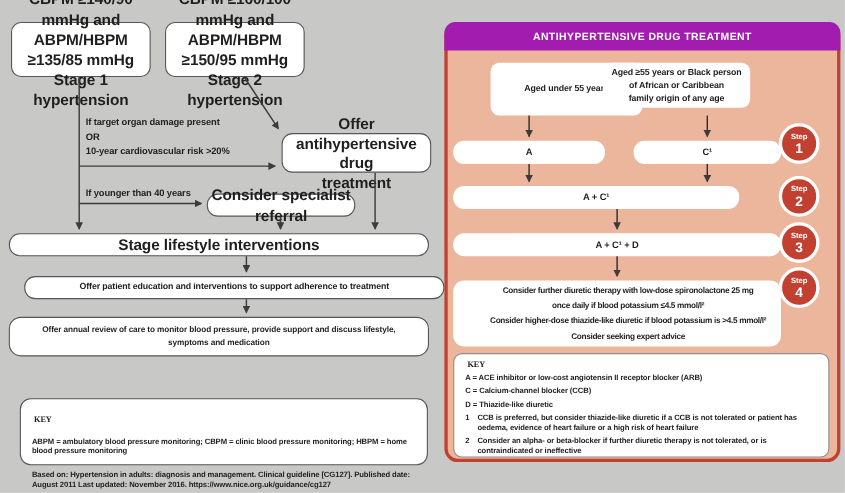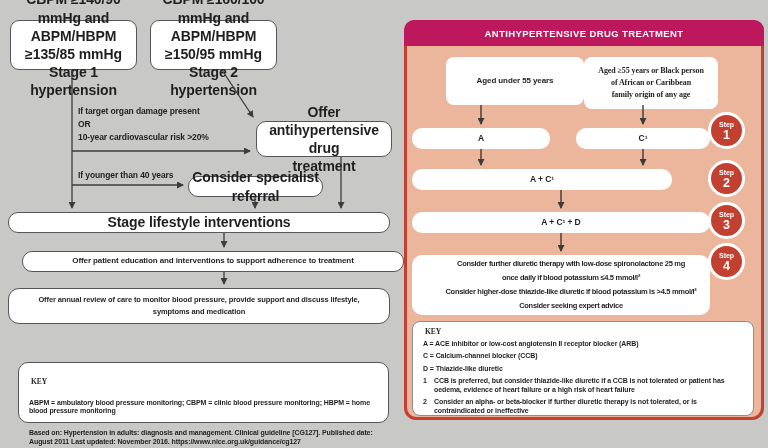--- a/index.html
+++ b/index.html
@@ -33,21 +33,21 @@
   .key-title { font-size:7.5px; margin:0 0 3px 2px;font-family:Liberation Serif, serif; }
   .leftkey p { margin:0 0 4px 0; white-space:normal; }
 
   
   .panel {
     position:absolute; box-sizing:border-box; z-index:1;
     background:#ecb69d; border:3px solid #c2402f; border-radius:12px;
   }
   .panel-header {
     position:absolute; box-sizing:border-box; z-index:2;
-    background:#be185d; color:#ffffff;
+    background:#a21caf; color:#ffffff;
     border-radius:10px 10px 0 0;
     display:flex; align-items:center; justify-content:center;
     font-size:9.5px; letter-spacing:0.4px;
   }
   .rbox {
     position:absolute; box-sizing:border-box; z-index:2;
     background:#ffffff; border-radius:10px;
     display:flex; align-items:center; justify-content:center;
     text-align:center; white-space:pre-line; line-height:1.45;
     font-size:8.5px;
@@ -108,21 +108,21 @@
     <p>ABPM = ambulatory blood pressure monitoring; CBPM = clinic blood pressure monitoring; HBPM = home blood pressure monitoring</p>
     <p>Based on: Hypertension in adults: diagnosis and management. Clinical guideline [CG127]. Published date: August 2011 Last updated: November 2016. https://www.nice.org.uk/guidance/cg127</p>
   </div>
 
   <div class="panel" style="left:404px; top:20px; width:360px; height:400px;"></div>
 
   <div class="panel-header" style="left:404px; top:20px; width:360px; height:26px;">ANTIHYPERTENSIVE DRUG TREATMENT</div>
 
   <div class="rbox aged" style="left:412px; top:57px; width:138px; height:48px;margin-left:34px;">Aged under 55 years</div>
 
-  <div class="rbox aged" style="left:584px; top:57px; width:134px; height:52px;font-family:Liberation Serif, serif;">Aged ≥55 years or Black person
+  <div class="rbox aged" style="left:548px; top:57px; width:134px; height:41px;">Aged ≥55 years or Black person
 of African or Caribbean
 family origin of any age</div>
 
   <div class="rbox" style="left:412px; top:128px; width:138px; height:21px;">A</div>
 
   <div class="rbox" style="left:576px; top:128px; width:134px; height:21px;">C¹</div>
 
   <div class="rbox" style="left:412px; top:169px; width:260px; height:21px;">A + C¹</div>
 
   <div class="rbox" style="left:412px; top:212px; width:298px; height:21px;">A + C¹ + D</div>

